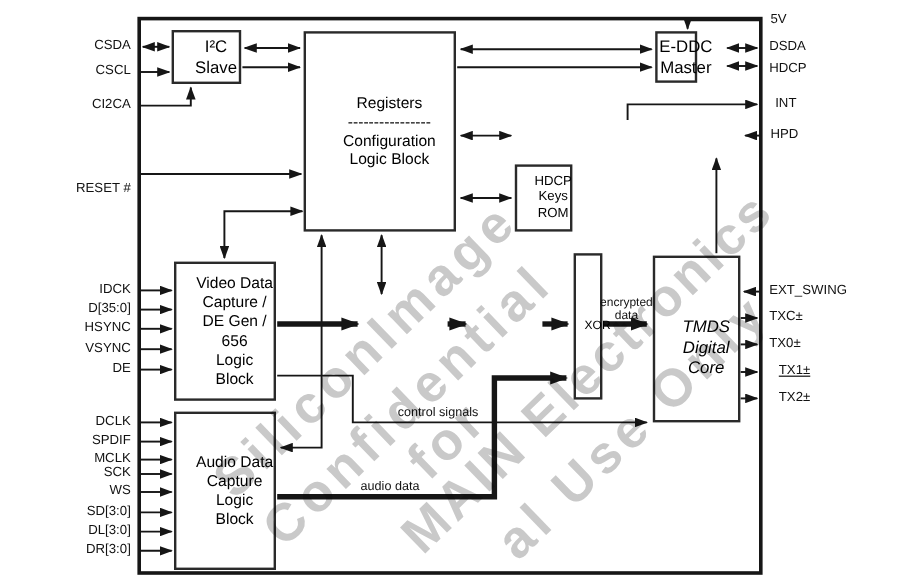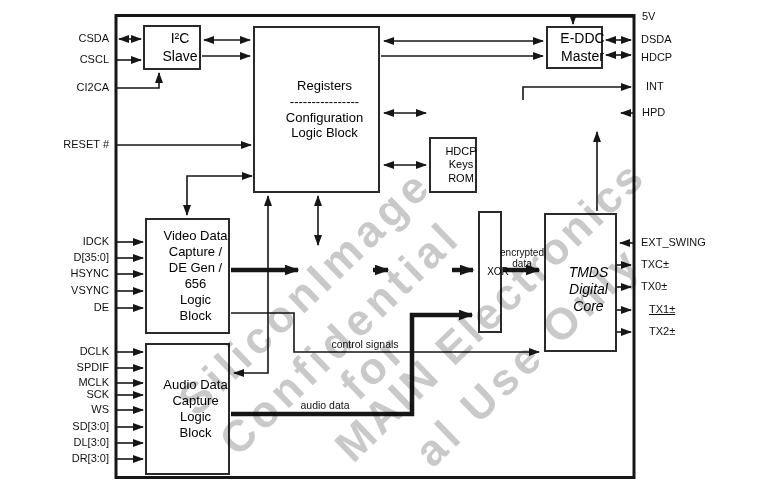--- a/index.html
+++ b/index.html
@@ -102,21 +102,21 @@
   <div class="block" style="left:143px;top:25px;width:58px;height:45px;font-size:14px;">
       <div class="bl">I²C</div>
       <div class="bl">Slave</div>
     </div>
   <div class="block" style="left:253px;top:26px;width:127px;height:167px;font-size:13px;">
       <div class="bl">Registers</div>
       <div class="bl">----------------</div>
       <div class="bl">Configuration</div>
       <div class="bl">Logic Block</div>
     </div>
-  <div class="block" style="left:546px;top:26px;width:57px;height:43px;font-size:14px;">
+  <div class="block" style="left:546px;top:26px;width:35px;height:43px;font-size:14px;">
       <div class="bl">E-DDC</div>
       <div class="bl">Master</div>
     </div>
   <div class="block" style="left:429px;top:137px;width:48px;height:56px;font-size:11px;">
       <div class="bl">HDCP</div>
       <div class="bl">Keys</div>
       <div class="bl">ROM</div>
     </div>
   <div class="block" style="left:145px;top:218px;width:85px;height:116px;font-size:13px;">
       <div class="bl">Video Data</div>
@@ -138,21 +138,21 @@
   <div class="block" style="left:544px;top:213px;width:73px;height:139px;font-size:14px;padding-top:14px;font-style:italic;">
       <div class="bl">TMDS</div>
       <div class="bl">Digital</div>
       <div class="bl">Core</div>
     </div>
 
   <div id="pin-labels">
       <div class="pin left" style="top: 32px;">CSDA</div>
       <div class="pin left" style="top: 53px;">CSCL</div>
       <div class="pin left" style="top: 81px;">CI2CA</div>
-      <div class="pin left" style="top: 138px; text-align: right;">RESET #</div>
+      <div class="pin left" style="top: 151px; text-align: right;">RESET #</div>
       <div class="pin left" style="top: 235px;">IDCK</div>
       <div class="pin left" style="top: 251px;">D[35:0]</div>
       <div class="pin left" style="top: 267px;">HSYNC</div>
       <div class="pin left" style="top: 284px;">VSYNC</div>
       <div class="pin left" style="top: 301px;">DE</div>
       <div class="pin left" style="top: 345px;">DCLK</div>
       <div class="pin left" style="top: 361px;">SPDIF</div>
       <div class="pin left" style="top: 376px;">MCLK</div>
       <div class="pin left" style="top: 388px;">SCK</div>
       <div class="pin left" style="top: 403px;">WS</div>

